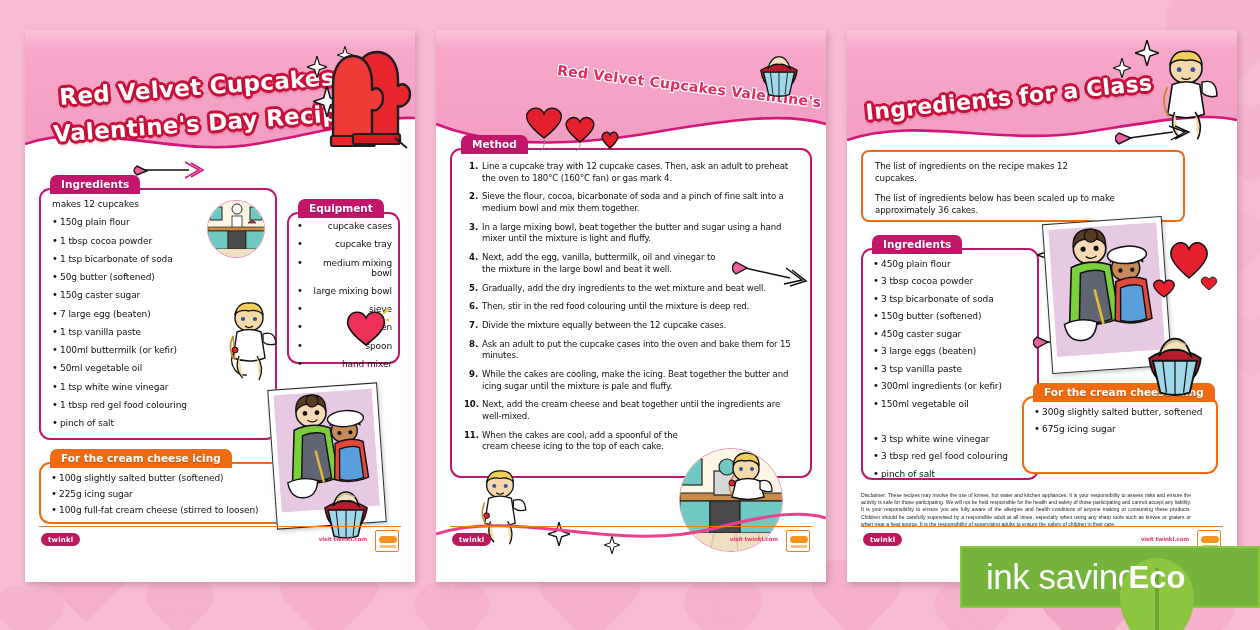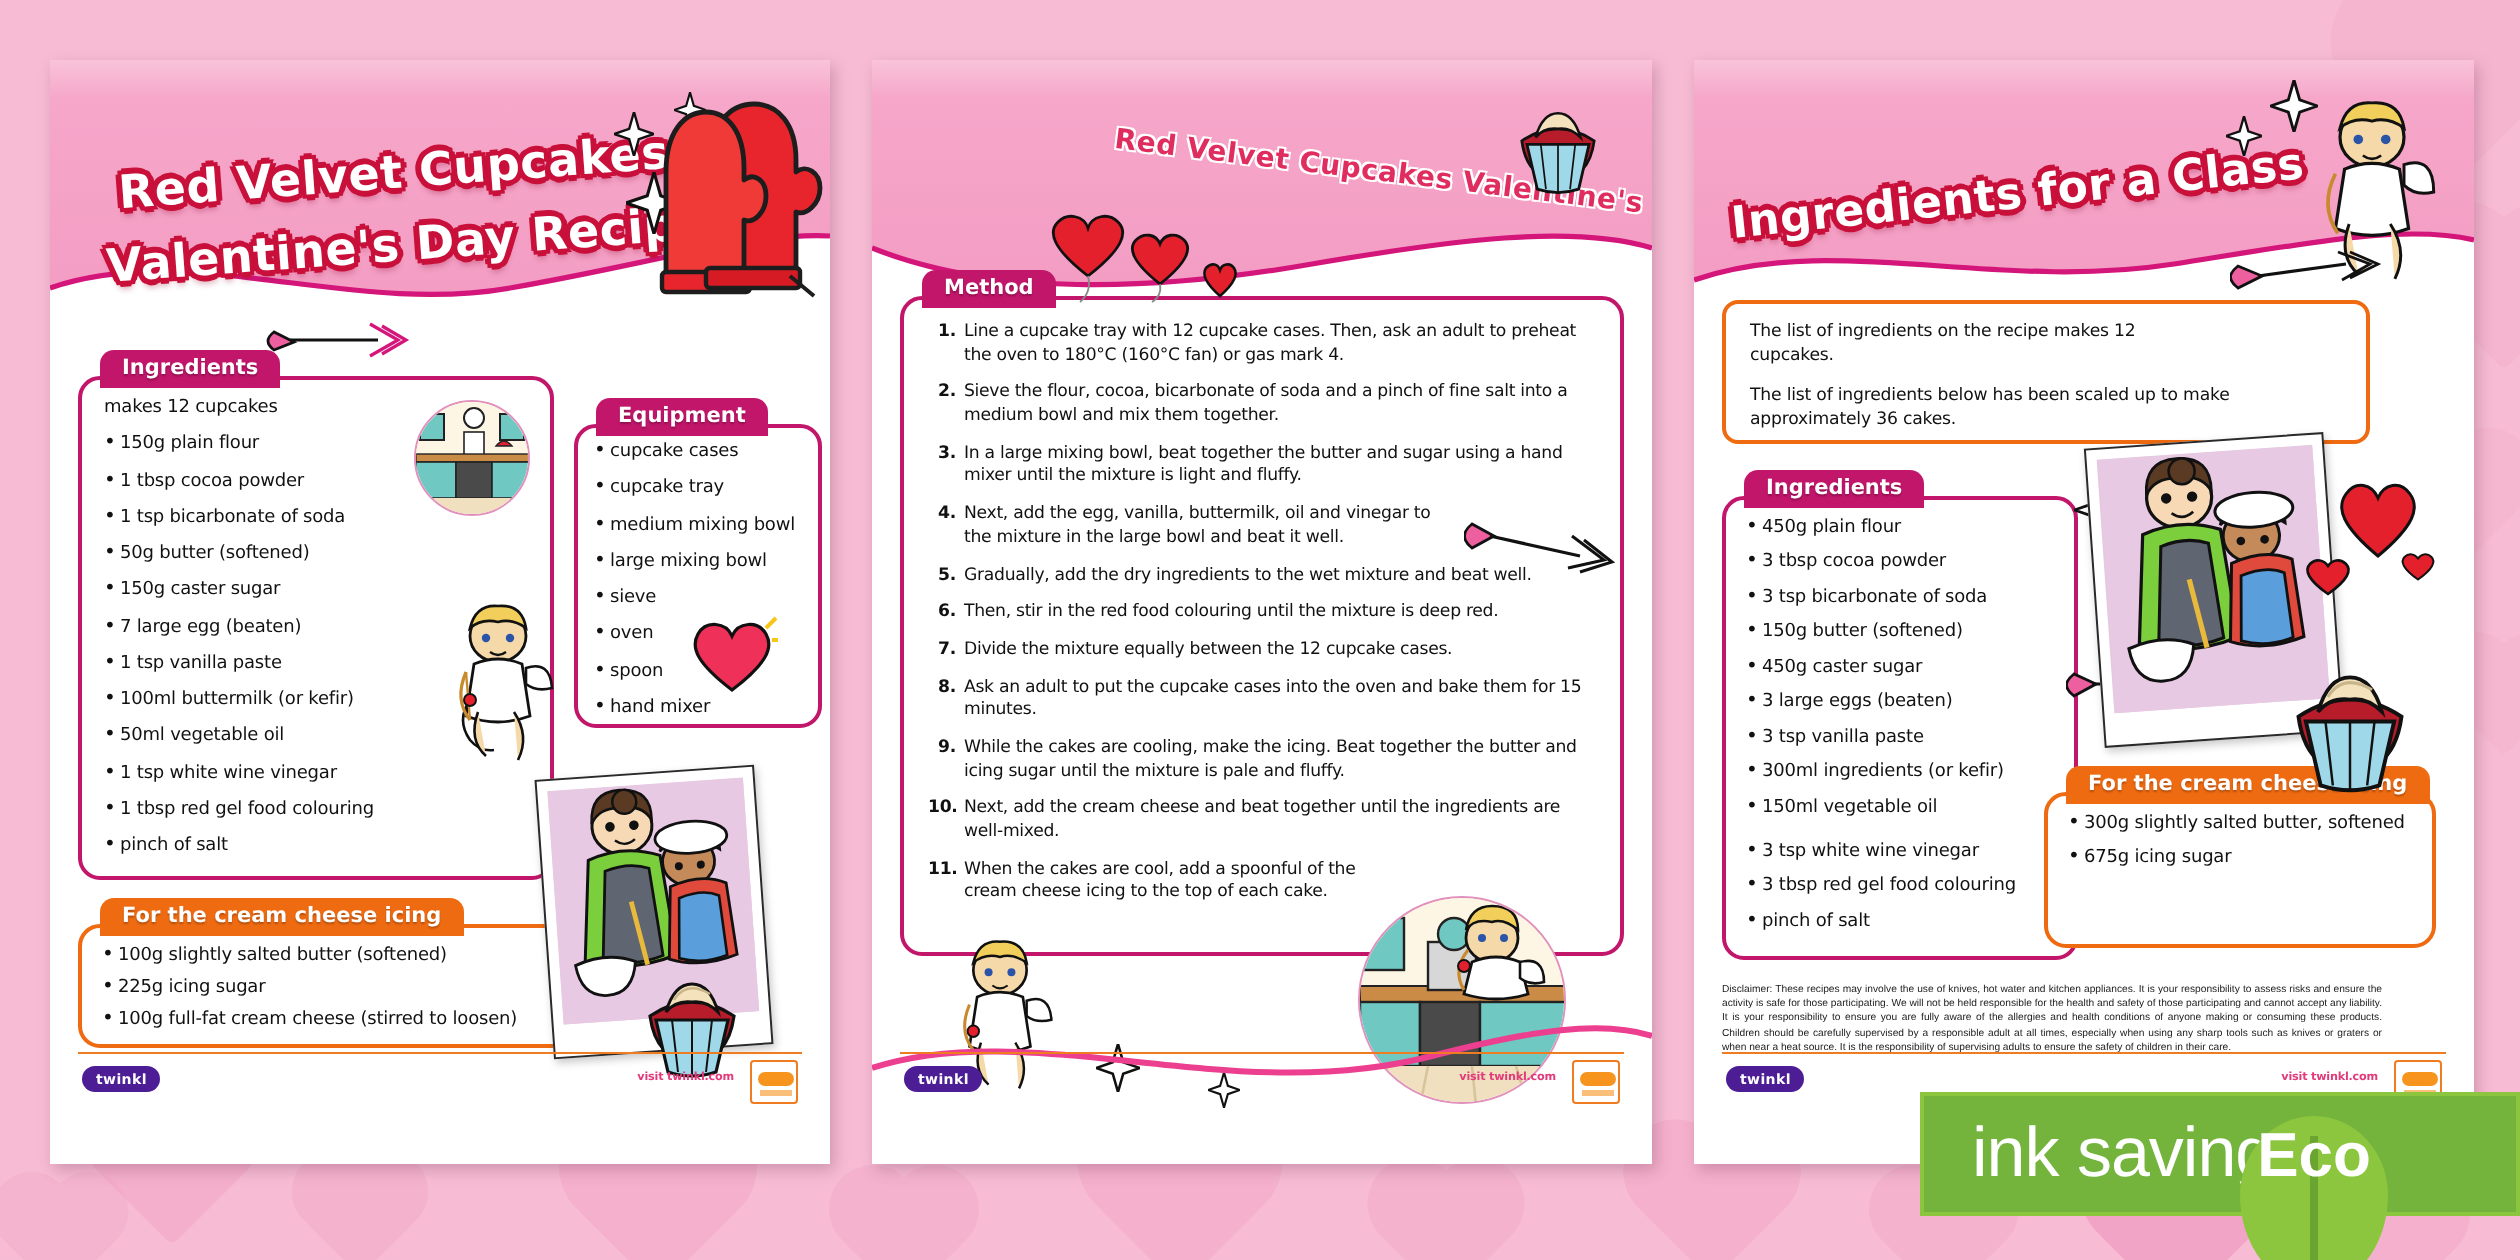--- a/index.html
+++ b/index.html
@@ -149,21 +149,21 @@
   }
 
   
   .footer {
     position: absolute; left: 14px; right: 14px; bottom: 26px; height: 30px;
     border-top: 1.4px solid #f07c22;
     z-index: 5;
   }
   .tw-logo {
     position: absolute; left: 2px; top: 6px;
-    background: #4c1d95; color: #fff;
+    background: #be185d; color: #fff;
     font-family: "DejaVu Sans", sans-serif; font-weight: 700;
     font-size: 7px; padding: 2.5px 7px; border-radius: 9px;
     letter-spacing: .2px;
   }
   .visit {
     position: absolute; right: 34px; top: 9px;
     font-family: "DejaVu Sans", sans-serif; font-weight: 700;
     font-size: 5.6px; color: #e23a7a; letter-spacing: -0.1px;
   }
   .tw-badge {
@@ -335,21 +335,21 @@
     <path d="M16 32 q12 -5 24 0 l4 26 q-16 6 -32 0Z" fill="#ffffff" stroke="#111" stroke-width="1.4"></path>
     <path d="M42 34 q12 -4 13 10 q-8 2 -13 -2Z" fill="#fff" stroke="#111" stroke-width="1.3"></path>
     <path d="M14 50 q-7 10 0 20 q5 6 12 5" fill="none" stroke="#111" stroke-width="1.3"></path>
     <path d="M18 56 q-5 14 4 22" fill="#f6d9a8" stroke="#111" stroke-width="1.3"></path>
     <path d="M36 56 q8 12 2 24" fill="#f6d9a8" stroke="#111" stroke-width="1.3"></path>
     <path d="M12 36 q-6 14 2 24" fill="none" stroke="#c88a2c" stroke-width="1.6"></path>
     <path d="M12 36 L14 60" stroke="#c88a2c" stroke-width="1.2"></path>
     <circle cx="14" cy="50" r="3" fill="#e3202c" stroke="#111" stroke-width="1"></circle>
   </svg>
 
-  <div class="card" style="left:262px;top:182px;width:124px;height:152px;">
+  <div class="card" style="left:262px;top:182px;width:113px;height:152px;text-align:right;">
     <div class="tab">Equipment</div>
     <div class="card-body" style="padding:7px 6px 6px 8px;">
       <ul class="eq-list">
         <li>cupcake cases</li>
         <li>cupcake tray</li>
         <li>medium mixing bowl</li>
         <li>large mixing bowl</li>
         <li>sieve</li>
         <li>oven</li>
         <li>spoon</li>
@@ -574,21 +574,21 @@
     <div class="card-body" style="padding:9px 6px 6px 10px;">
       <ul class="ing-list">
         <li style="margin-bottom:7.4px">450g plain flour</li>
         <li style="margin-bottom:7.4px">3 tbsp cocoa powder</li>
         <li style="margin-bottom:7.4px">3 tsp bicarbonate of soda</li>
         <li style="margin-bottom:7.4px">150g butter (softened)</li>
         <li style="margin-bottom:7.4px">450g caster sugar</li>
         <li style="margin-bottom:7.4px">3 large eggs (beaten)</li>
         <li style="margin-bottom:7.4px">3 tsp vanilla paste</li>
         <li style="margin-bottom:7.4px">300ml ingredients (or kefir)</li>
-        <li style="margin-bottom:12px">150ml vegetable oil</li>
+        <li style="margin-bottom:25px">150ml vegetable oil</li>
         <li style="margin-bottom:7.4px">3 tsp white wine vinegar</li>
         <li style="margin-bottom:7.4px">3 tbsp red gel food colouring</li>
         <li style="margin-bottom:0">pinch of salt</li>
       </ul>
     </div>
   </div>
 
   <svg class="sparkle" style="left:190px;top:212px;" width="24" height="26" viewBox="0 0 20 22">
     <path d="M10 0 L12.4 8.4 L20 11 L12.4 13.6 L10 22 L7.6 13.6 L0 11 L7.6 8.4 Z" fill="#fff" stroke="#111" stroke-width="1.2"></path>
   </svg>

